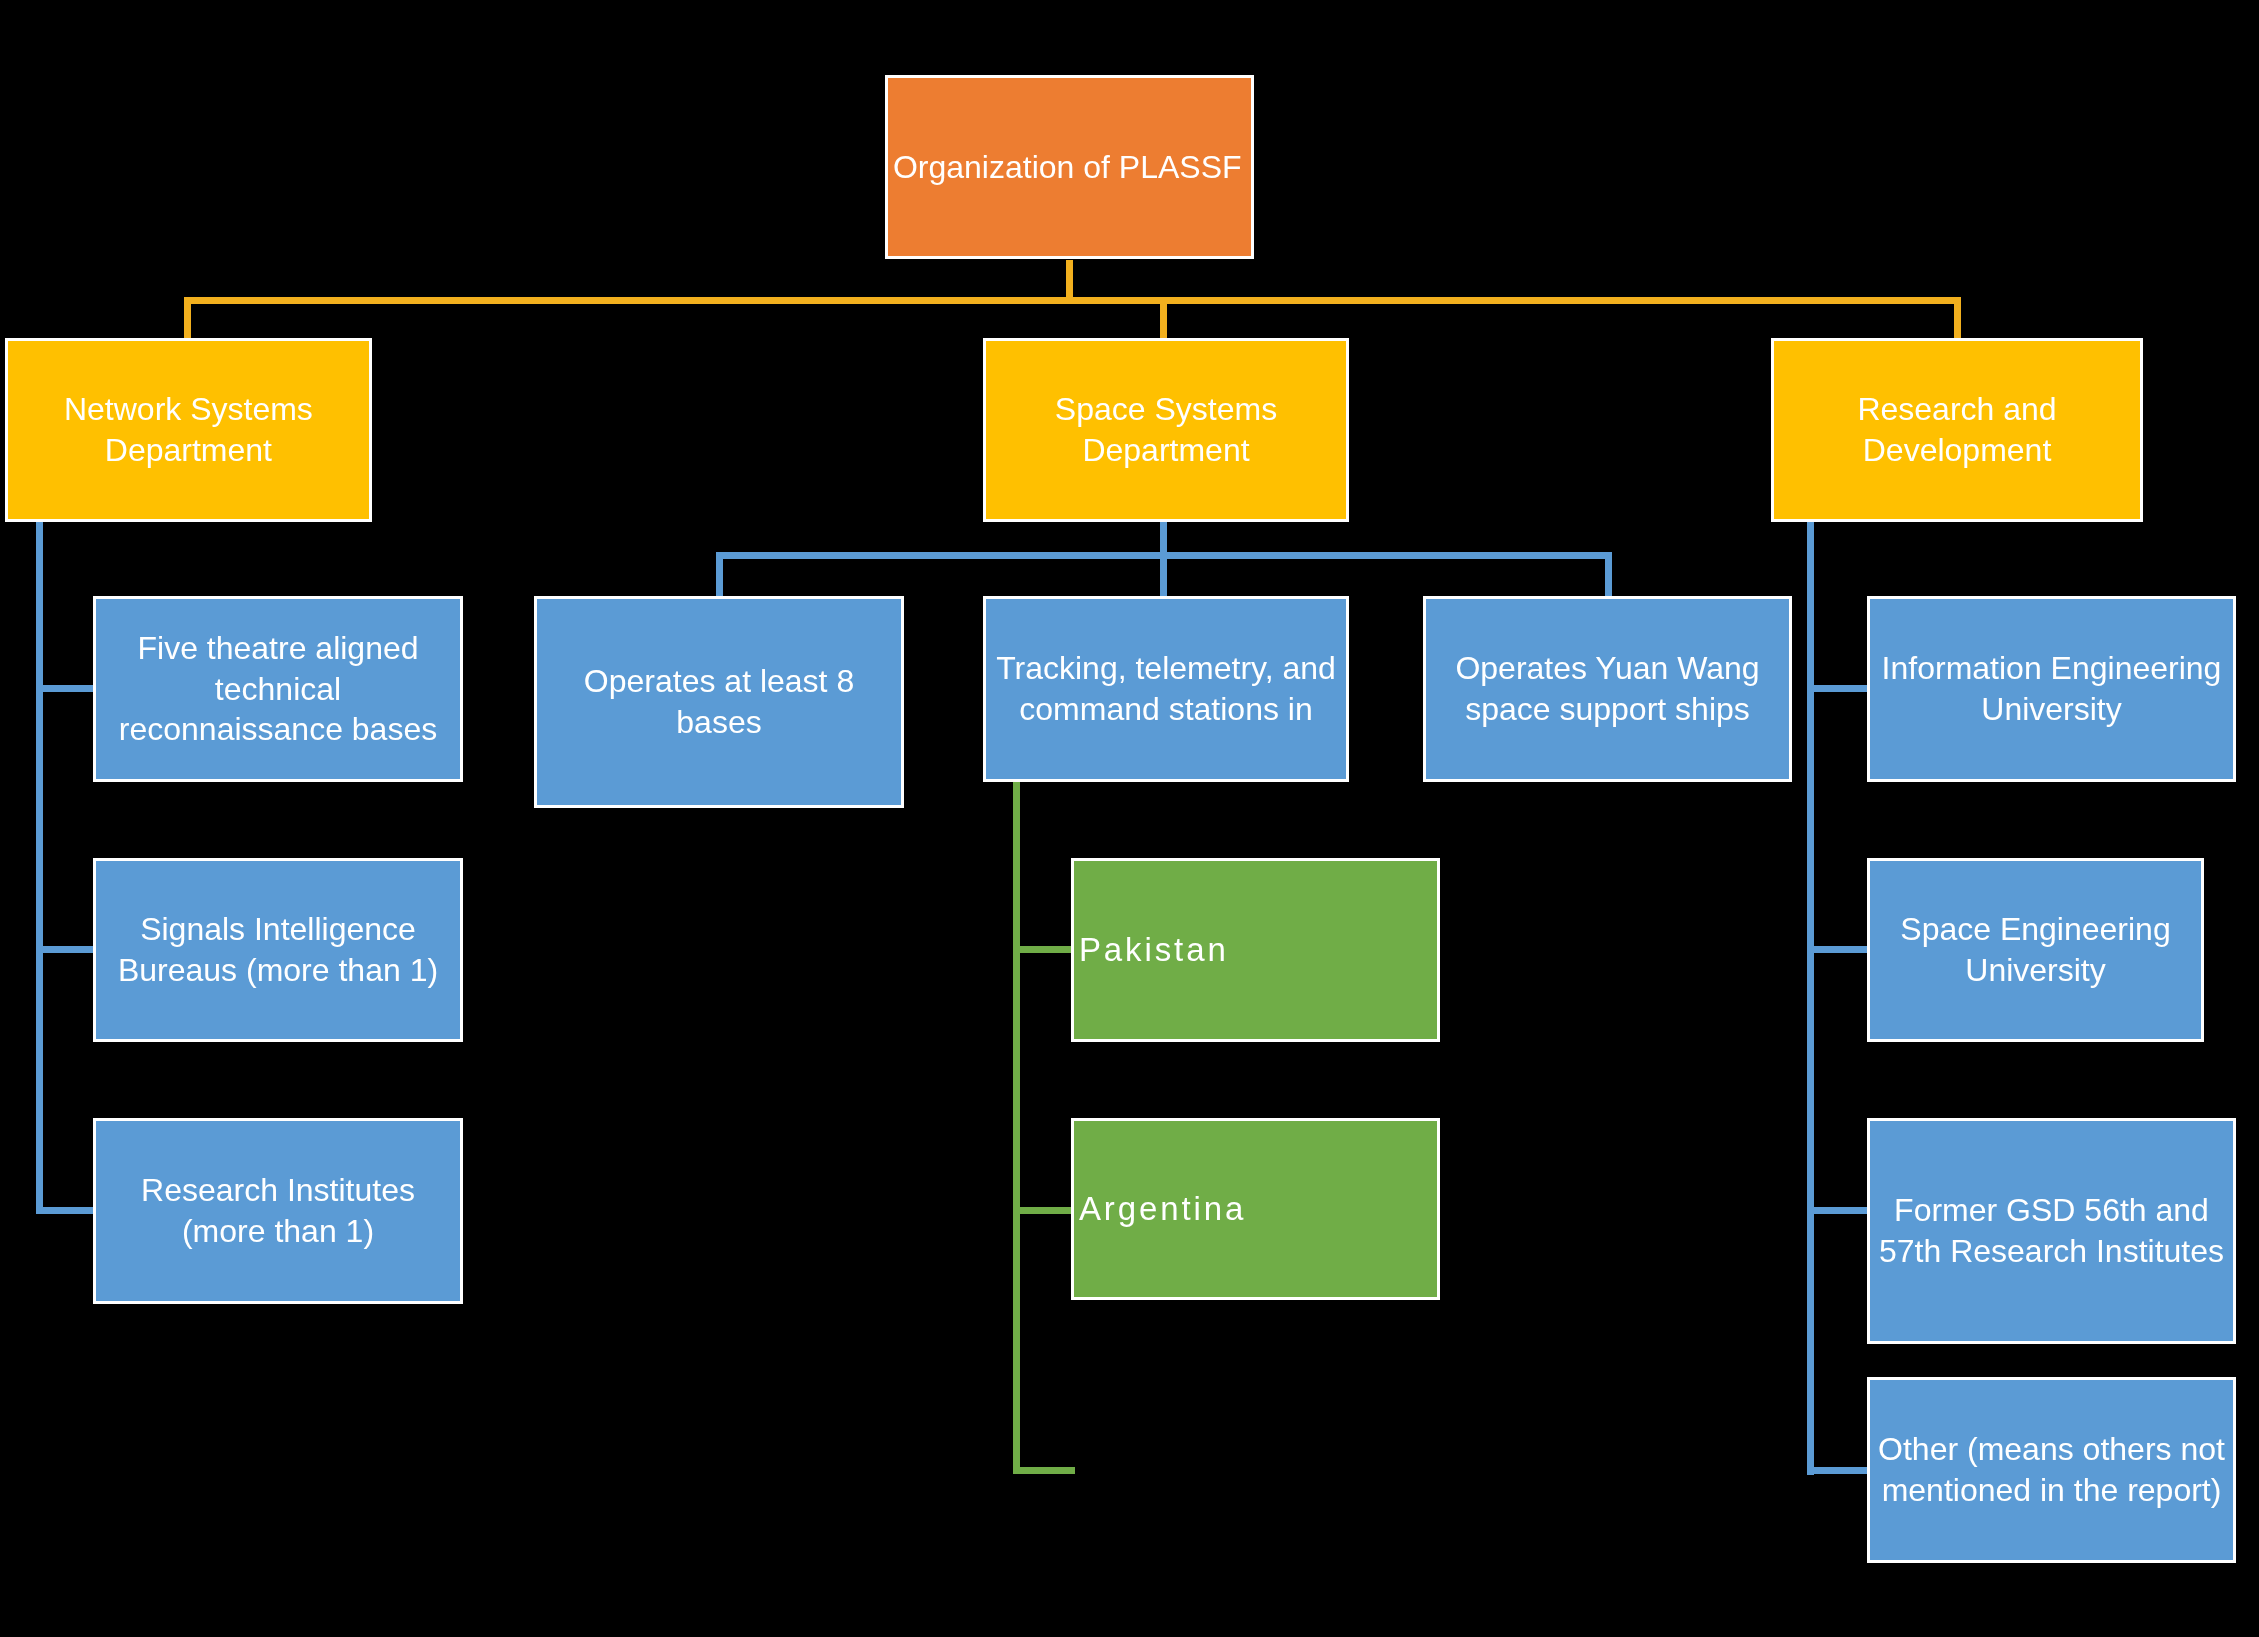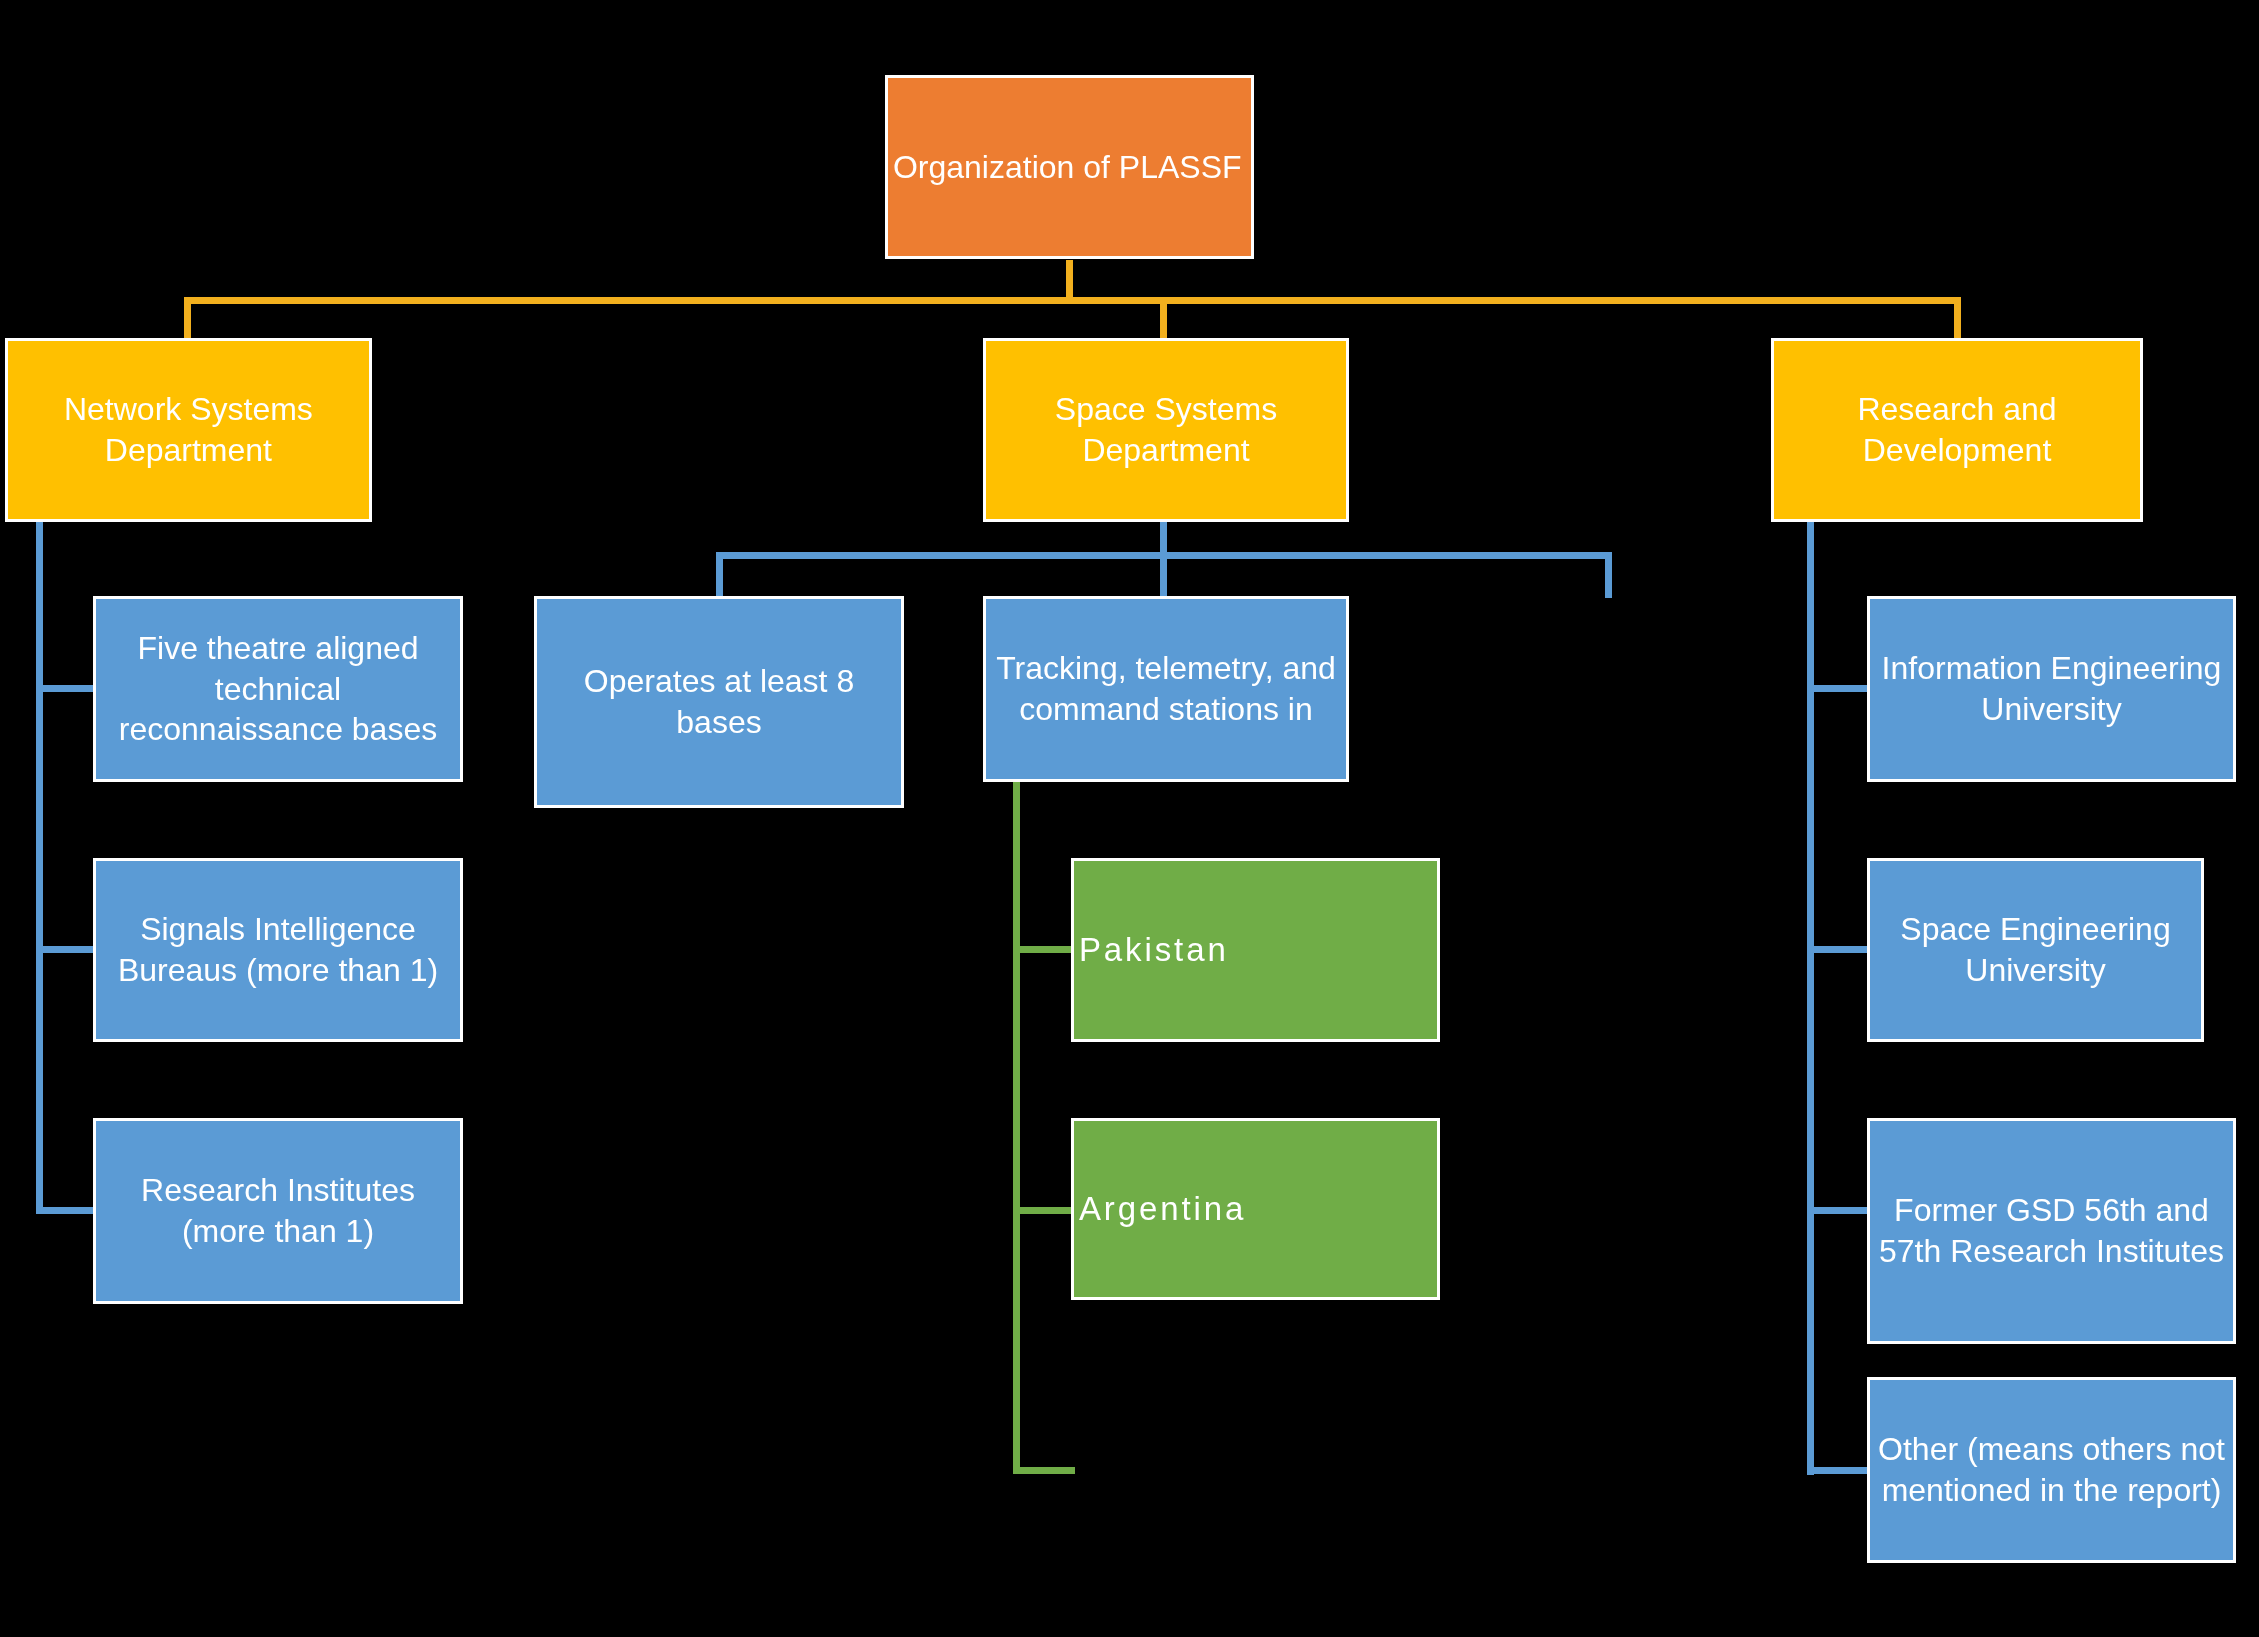--- a/index.html
+++ b/index.html
@@ -96,20 +96,23 @@
   <div class="node item" style="left:93px;top:1118px;width:370px;height:186px">
     <span class="lbl">Research Institutes (more than 1)</span>
   </div>
 
   <div class="node item" style="left:534px;top:596px;width:370px;height:212px">
     <span class="lbl">Operates at least 8 bases</span>
   </div>
   <div class="node item" style="left:983px;top:596px;width:366px;height:186px">
     <span class="lbl">Tracking, telemetry, and command stations in</span>
   </div>
+  <div class="node item" style="left:1423px;top:596px;width:369px;height:186px">
+    <span class="lbl">Operates Yuan Wang space support ships</span>
+  </div>
 
   <div class="node country" style="left:1071px;top:858px;width:369px;height:184px">
     <span class="lbl">Pakistan</span>
   </div>
   <div class="node country" style="left:1071px;top:1118px;width:369px;height:182px">
     <span class="lbl">Argentina</span>
   </div>
 
   <div class="node item" style="left:1867px;top:596px;width:369px;height:186px">
     <span class="lbl">Information Engineering University</span>

